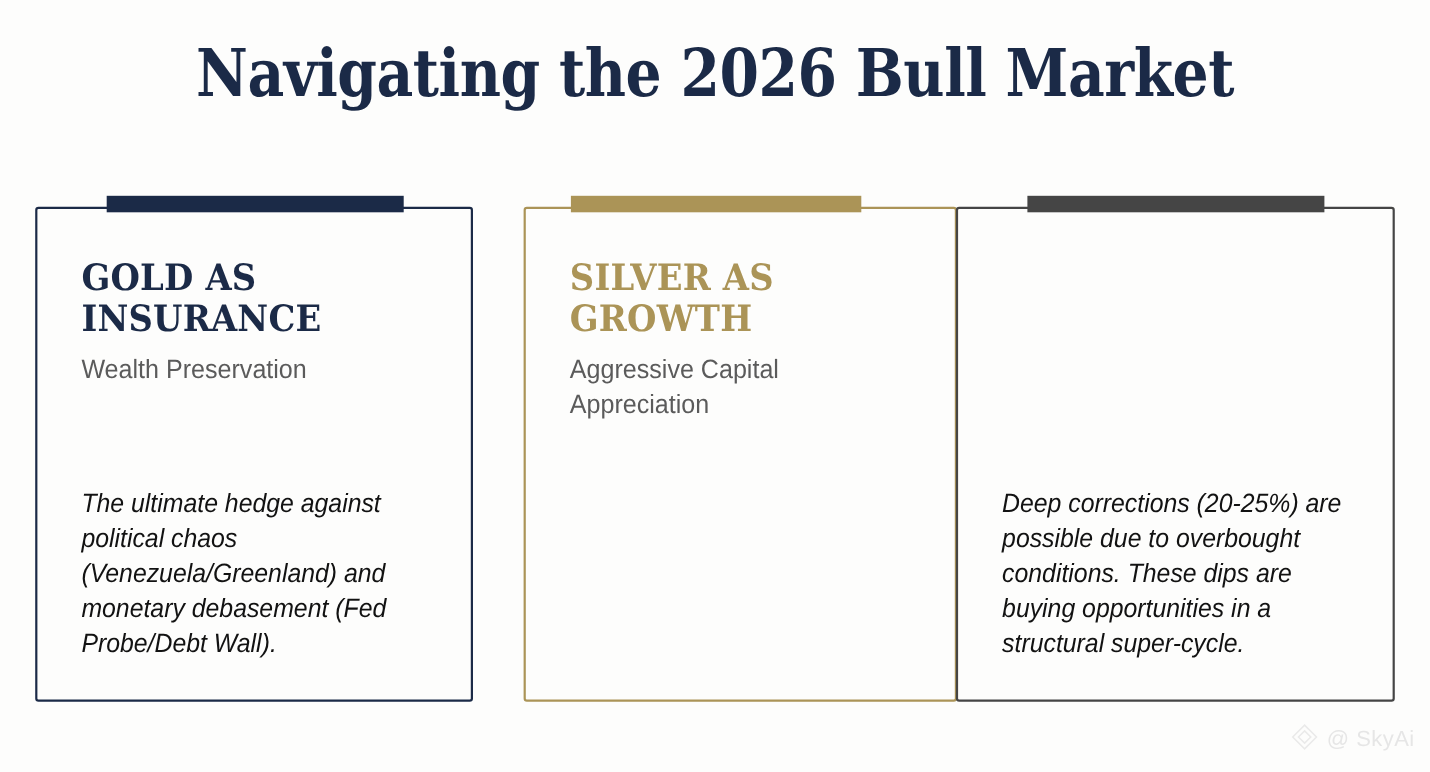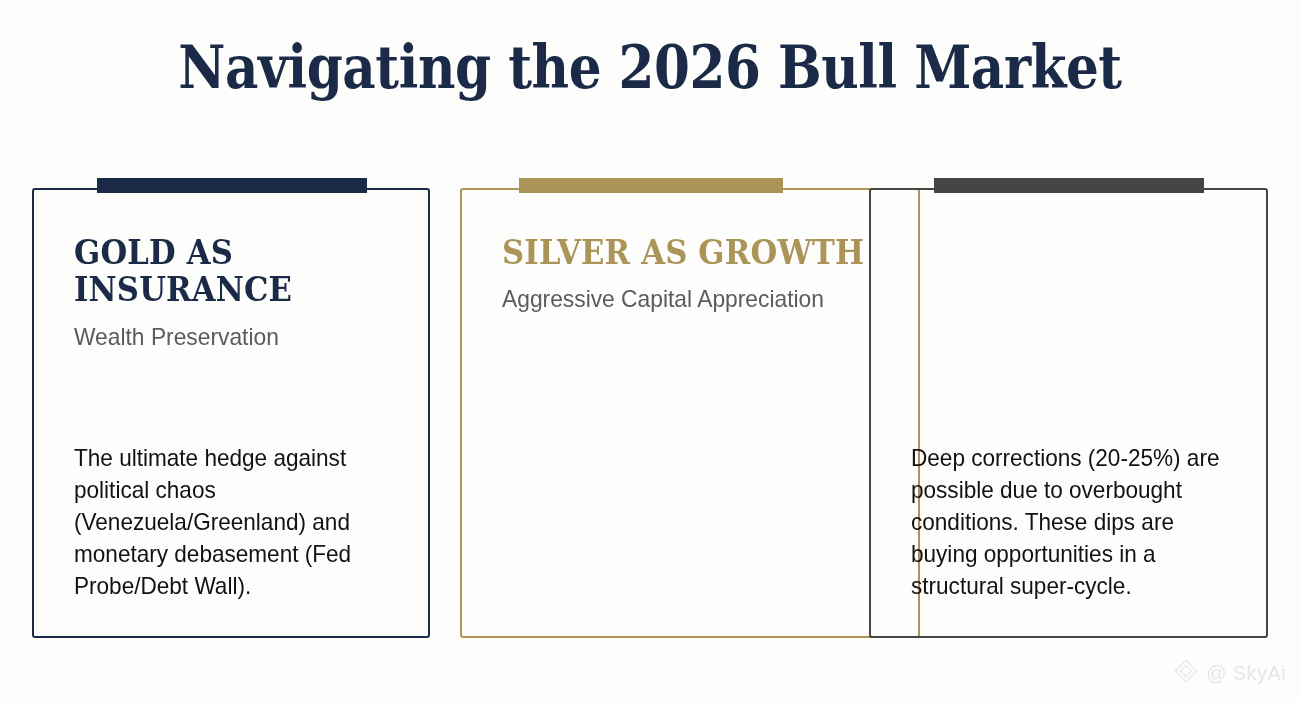--- a/index.html
+++ b/index.html
@@ -46,21 +46,21 @@
     position: absolute;
     top: 10px;
     height: 450px;
     box-sizing: border-box;
     border: 2px solid #1b2a47;
     border-radius: 3px;
     background: transparent;
     padding-left: 12px;
   }
   .card-0 { left: 0px;   width: 398px; border-color: #1b2a47; }
-  .card-1 { left: 428px; width: 460px; border-color: #ab9457; }
+  .card-1 { left: 444px; width: 394px; border-color: #ab9457; }
   .card-2 { left: 837px; width: 399px; border-color: #454545; }
 
   
   .accent-bar {
     position: absolute;
     top: 0px;
     height: 15px;
   }
   .accent-bar-0 { left: 65px;  width: 270px; background: #1b2a47; }
   .accent-bar-1 { left: 487px; width: 264px; background: #ab9457; }
@@ -102,21 +102,21 @@
   .card-body {
     margin: 0;
     font-family: "Liberation Sans", sans-serif;
     font-weight: 400;
     font-size: 24px;
     line-height: 1.33;
     color: #121212;
     transform: scaleX(0.94);
     transform-origin: 0 50%;
   }
-  .body-wrap { position: absolute; left: 40px; right: 20px; }
+  .body-wrap { position: absolute; left: 40px; right: 20px; font-style: italic; }
   .body-0 { top: 252px; }
   .body-1 { top: 252px; }
   .body-2 { top: 252px; }
 
   
   #watermark {
     position: absolute;
     right: 14px;
     bottom: 14px;
     display: flex;

